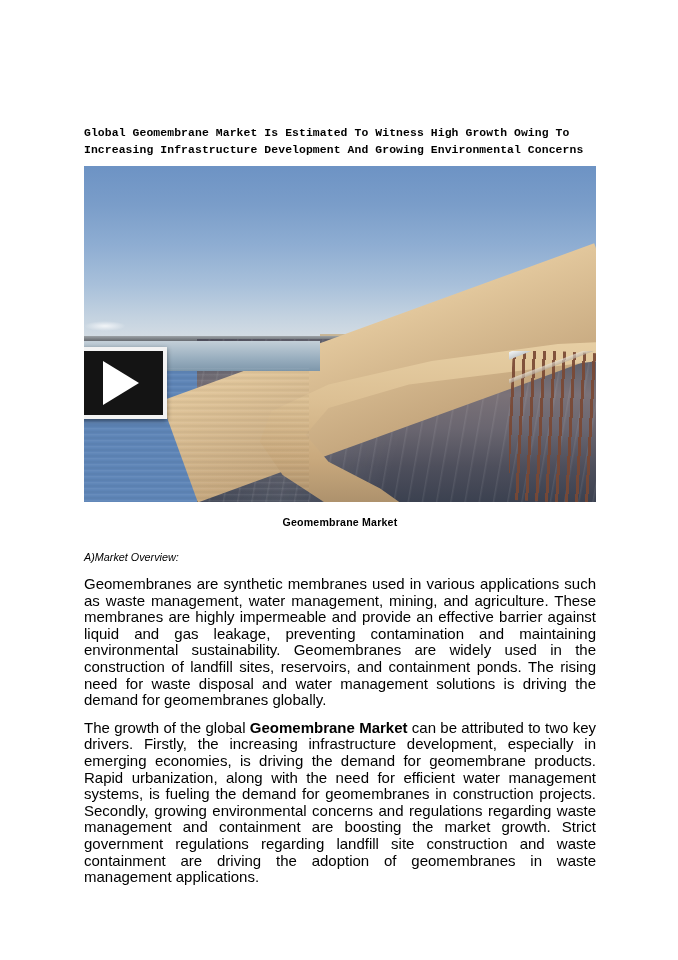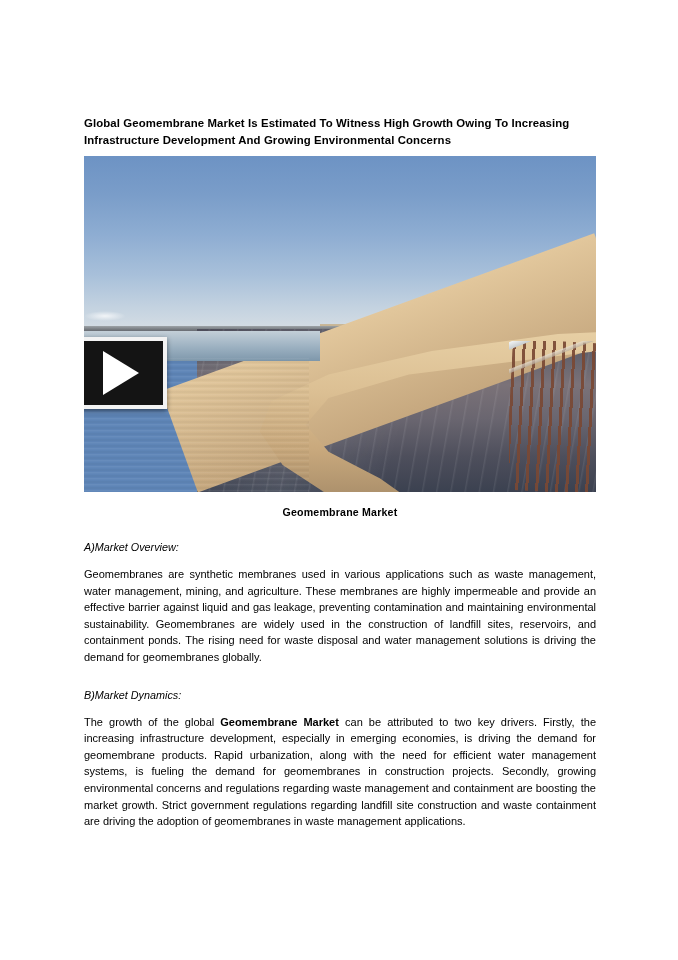--- a/index.html
+++ b/index.html
@@ -32,21 +32,22 @@
     width: 512px;
   }
 
   
   .doc-title {
     font-size: 11.4px;
     font-weight: bold;
     line-height: 17px;
     letter-spacing: 0.1px;
     color: #000;
-    margin: 6px 0 7px 0;
+    margin: 16px 0 7px 0;
+    font-family: Liberation Mono, monospace;
   }
 
   
   .figure {
     position: relative;
     width: 512px;
     height: 336px;
     margin: 0;
     overflow: hidden;
   }
@@ -320,21 +321,21 @@
 
   
   .section-heading {
     font-size: 10.8px;
     line-height: 15px;
     margin: 22px 0 0 0;
     color: #000;
     font-style: italic;
   }
   p.body {
-    font-size: 11px;
+    font-size: 15px;
     line-height: 16.6px;
     text-align: justify;
     margin: 11px 0 0 0;
     color: #000;
   }
   p.body b { font-weight: bold; }
 </style>
 </head>
 <body>
 
@@ -381,18 +382,17 @@
     </div>
 
     <div class="caption">Geomembrane Market</div>
 
     <div>
       <div class="section-heading">A)Market Overview:</div>
       <p class="body"><span>Geomembranes are synthetic membranes used in various applications such as waste management, water management, mining, and agriculture. These membranes are highly impermeable and provide an effective barrier against liquid and gas leakage, preventing contamination and maintaining environmental sustainability. Geomembranes are widely used in the construction of landfill sites, reservoirs, and containment ponds. The rising need for waste disposal and water management solutions is driving the demand for geomembranes globally.</span></p>
     </div>
 
     <div>
-      <div class="section-heading">B)Market Dynamics:</div>
       <p class="body"><span>The growth of the global </span><b>Geomembrane Market</b><span> can be attributed to two key drivers. Firstly, the increasing infrastructure development, especially in emerging economies, is driving the demand for geomembrane products. Rapid urbanization, along with the need for efficient water management systems, is fueling the demand for geomembranes in construction projects. Secondly, growing environmental concerns and regulations regarding waste management and containment are boosting the market growth. Strict government regulations regarding landfill site construction and waste containment are driving the adoption of geomembranes in waste management applications.</span></p>
     </div>
 
   </div>
 </div>
 
 </body></html>

